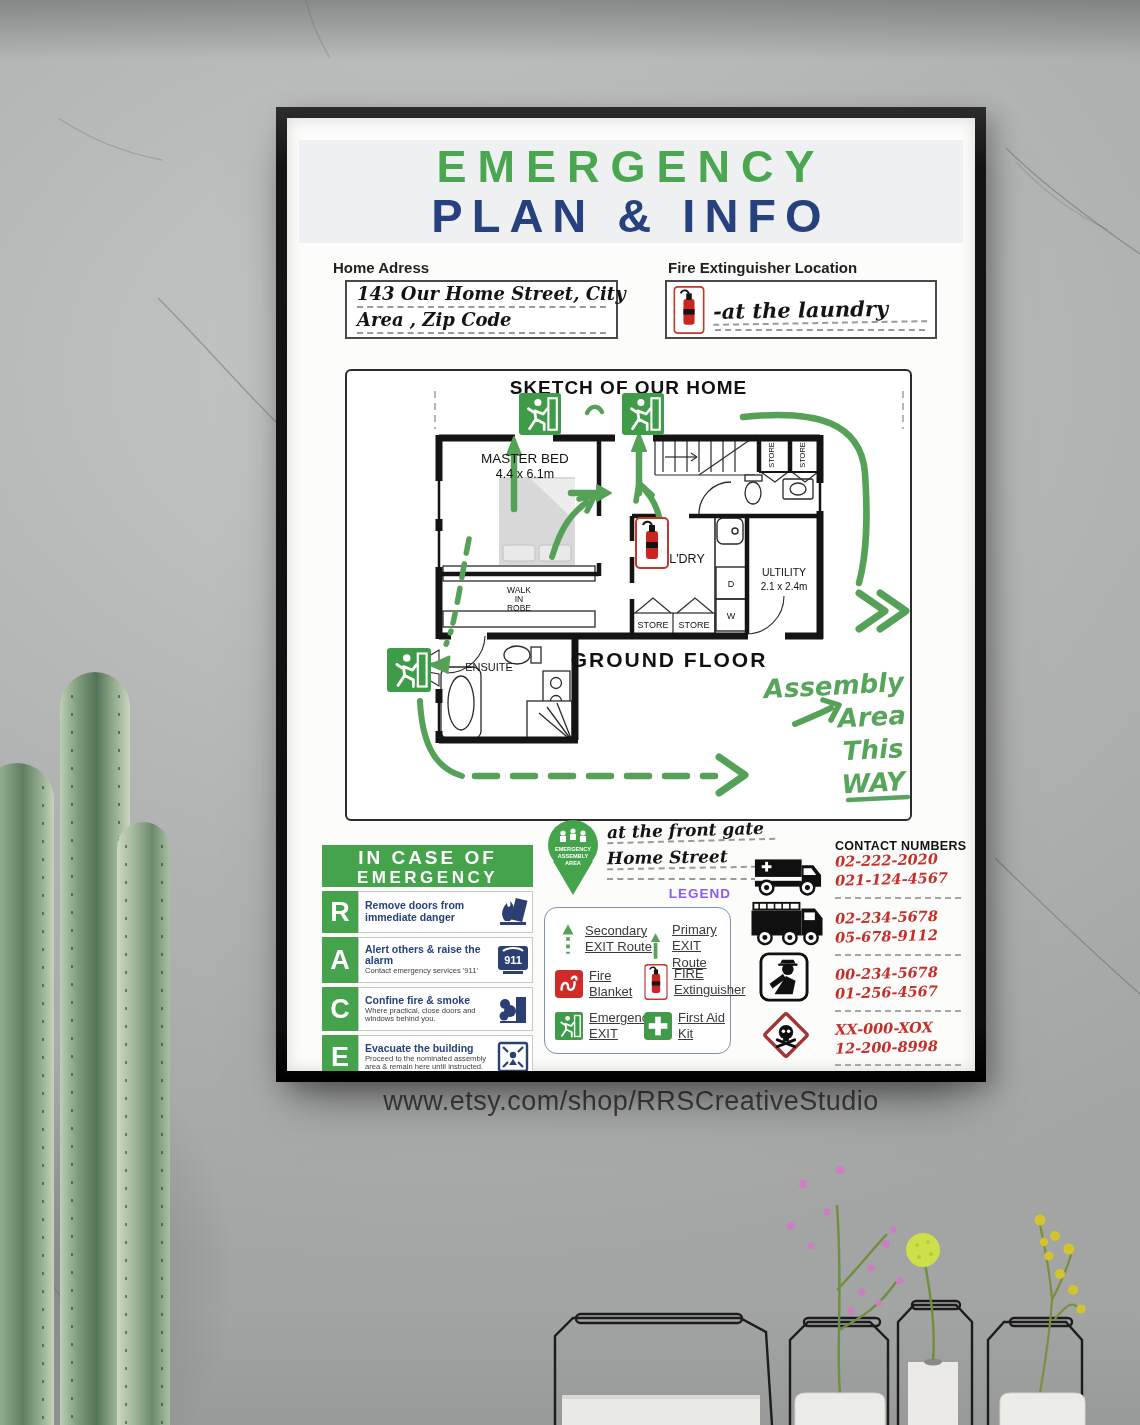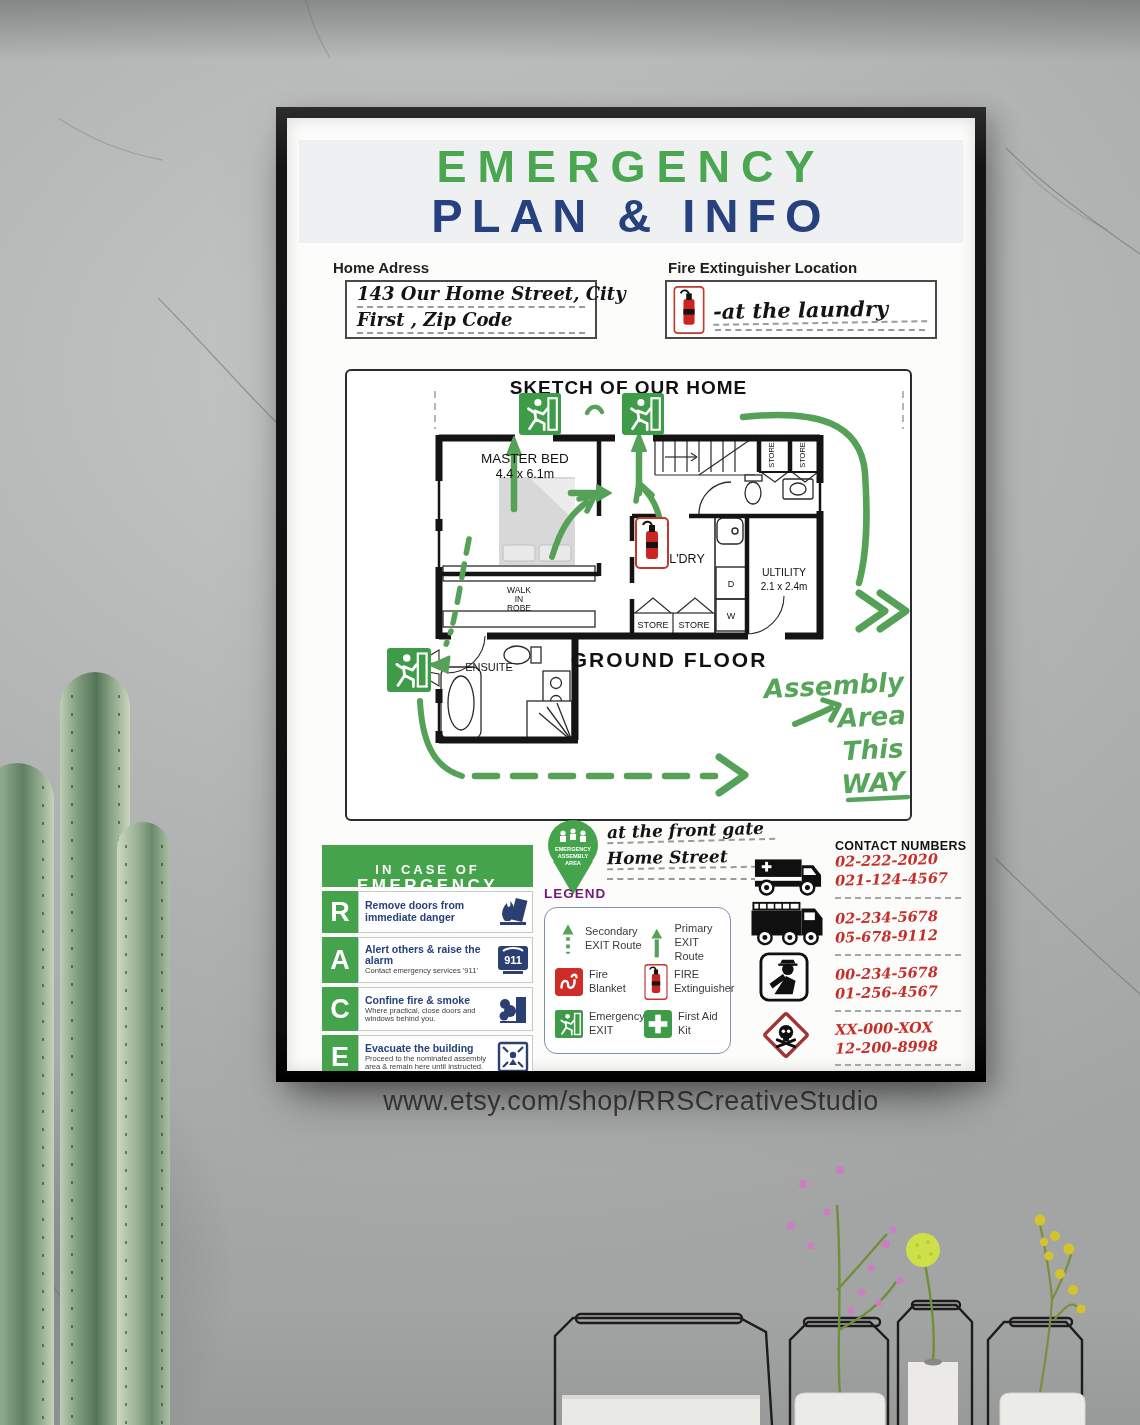--- a/index.html
+++ b/index.html
@@ -37,44 +37,44 @@
 
   .sketch-panel { position:absolute; left:58px; top:251px; width:567px; height:452px;
     border:2.5px solid #2b2b2b; border-radius:6px; background:#fff; }
   .sketch-title { position:absolute; left:0; top:6px; width:100%; text-align:center;
     font-size:19px; font-weight:bold; letter-spacing:1px; color:#111; }
   .plansvg { position:absolute; left:0; top:0; }
 
   
   .race-header { position:absolute; left:35px; top:727px; width:211px; height:42px;
     background:#45a34b; color:#fff; text-align:center; }
-  .race-header .h1 { font-size:13px; font-weight:bold; letter-spacing:3px; margin-top:17px;}
+  .race-header .h1 { font-size:19px; font-weight:bold; letter-spacing:3px; margin-top:2px;}
   .race-header .h2 { font-size:17px; font-weight:bold; letter-spacing:3.5px; margin-top:-1px;}
   .race-row { position:absolute; left:35px; width:211px; display:flex; }
   .race-letter { width:36px; background:#45a34b; color:#fff; font-size:27px; font-weight:bold;
     display:flex; align-items:center; justify-content:center; flex:0 0 36px;}
   .race-body { flex:1; border:1.5px solid #c2ccc2; background:#fff; display:flex; align-items:center; padding:2px 3px 2px 6px; gap:3px;}
   .race-text { flex:1; }
   .race-title { font-size:10.5px; font-weight:bold; color:#27417e; line-height:1.05; }
   .race-desc { font-size:7.6px; color:#3c3c3c; line-height:1.1; margin-top:1px;}
   .race-ico { flex:0 0 32px; height:32px; }
 
   
   .pin { position:absolute; left:259px; top:700px; }
   .note1 { position:absolute; left:320px; top:702px; width:168px; font-size:17px;
     border-bottom:2px dashed #9a9a9a; transform:rotate(-1.5deg); white-space:nowrap;}
   .note2 { position:absolute; left:320px; top:729px; width:150px; font-size:17px;
     border-bottom:2px dashed #9a9a9a; transform:rotate(-1deg); white-space:nowrap;}
   .note3 { position:absolute; left:320px; top:760px; width:150px; border-bottom:2px dashed #9a9a9a; }
-  .legend-title { position:absolute; left:257px; top:768px; width:187px; text-align:left;
-    font-size:13.5px; font-weight:bold; color:#701a75; letter-spacing:1px; }
+  .legend-title { position:absolute; left:257px; top:768px; width:187px; text-align:right;
+    font-size:13.5px; font-weight:bold; color:#8b5cf6; letter-spacing:1px; }
   .legend-box { position:absolute; left:257px; top:789px; width:187px; height:147px;
     border:1.6px solid #7e90ad; border-radius:13px; background:#fff; }
   .lg-cell { position:absolute; display:flex; align-items:center; gap:6px; }
-  .lg-label { font-size:11px; color:#3a3a3a; line-height:1.25; }
+  .lg-label { font-size:13px; color:#3a3a3a; line-height:1.25;text-decoration:underline; }
 
   
   .vehicle { position:absolute; }
   .contacts-header { position:absolute; left:548px; top:721px; font-size:12.5px; font-weight:bold; color:#111; letter-spacing:.3px;}
   .hand-red { position:absolute; left:548px; width:132px; font-family:"DejaVu Serif", serif;
     font-style:italic; font-weight:bold; font-size:14.5px; color:#c52f2a; white-space:nowrap; transform:rotate(-1.5deg);}
   .dash-sep { position:absolute; left:548px; width:126px; border-bottom:2px dashed #a7a7a7; }
 
   .caption { position:absolute; left:277px; top:1086px; width:708px; text-align:center; z-index:2;
     font-size:27px; color:#3f3f3e; letter-spacing:.5px; }
@@ -136,23 +136,23 @@
 
   <div class="frame">
     <div class="poster">
 
       <div class="title-band">
         <div class="title-l1">EMERGENCY</div>
         <div class="title-l2">PLAN &amp; INFO</div>
       </div>
 
       <div class="field-label" style="left:46px; top:141px;">Home Adress</div>
-      <div class="field-box" style="left:58px; top:162px; width:252px; height:59px;">
+      <div class="field-box" style="left:58px; top:162px; width:273px; height:59px;">
         <div class="addr-line hand" style="top:2px; height:24px;">143 Our Home Street, City</div>
-        <div class="addr-line hand" style="top:28px; height:24px;">First , Zip Code</div>
+        <div class="addr-line hand" style="top:28px; height:24px;">Area , Zip Code</div>
       </div>
 
       <div class="field-label" style="left:381px; top:141px;">Fire Extinguisher Location</div>
       <div class="field-box" style="left:378px; top:162px; width:272px; height:59px;">
         <div class="ext-row">
           <svg width="32" height="48" viewBox="0 0 34 52">
               <use href="#sym-ext"></use>
             </svg>
           <div class="ext-hand hand">-at the laundry</div>
         </div>

